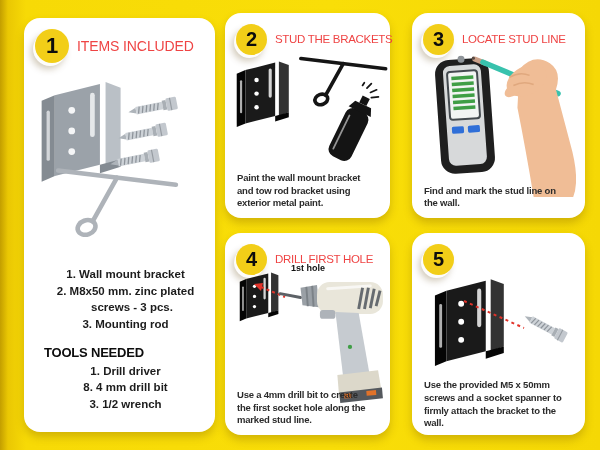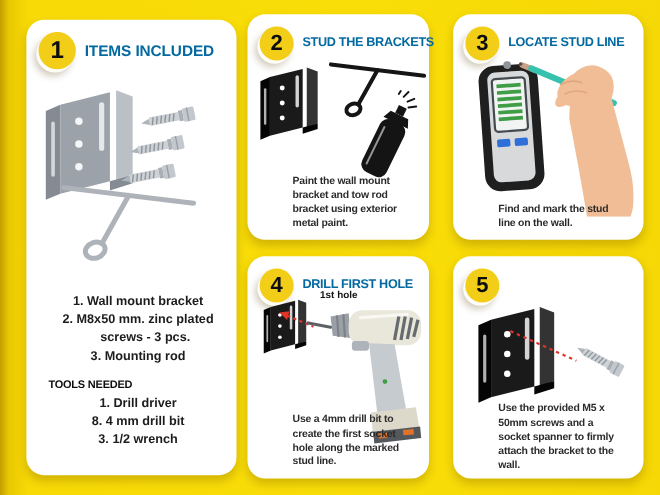--- a/index.html
+++ b/index.html
@@ -12,33 +12,33 @@
   #p2{left:225px;top:13px;width:165px;height:205px;}
   #p3{left:412px;top:13px;width:173px;height:205px;}
   #p4{left:225px;top:233px;width:165px;height:202px;}
   #p5{left:412px;top:233px;width:173px;height:202px;}
   .panel-header{display:flex;align-items:center;gap:8px;padding:11px 8px 0 11px;}
   .badge{width:31px;height:31px;min-width:31px;border-radius:50%;background:#f2ce18;
     display:flex;align-items:center;justify-content:center;
     font-weight:bold;font-size:20px;color:#0d0d0d;
     box-shadow:-2px 3px 0 rgba(255,255,255,.95),-4px 6px 7px rgba(90,60,0,.28);}
   #p1 .badge{width:34px;height:34px;min-width:34px;font-size:22px;}
-  .title{font-size:11.5px;font-weight:bold;color:#0369a1;letter-spacing:-0.3px;
+  .title{font-size:11.5px;font-weight:normal;color:#ef4444;letter-spacing:-0.3px;
     white-space:nowrap;line-height:1.05;}
   #p1 .title{font-size:14px;letter-spacing:-0.1px;}
   .art{position:absolute;inset:0;pointer-events:none;}
   .art svg,.art span{position:absolute;}
   .desc{position:absolute;left:12px;right:20px;bottom:8px;
-    font-size:9.5px;font-weight:bold;color:#2b2b2b;line-height:1.34;letter-spacing:-0.2px;margin-left:29px;}
+    font-size:9.5px;font-weight:bold;color:#2b2b2b;line-height:1.34;letter-spacing:-0.2px;}
   #p5 .desc{bottom:5px;}
   
   .lists{position:absolute;left:20px;right:8px;top:248px;color:#1c1c1c;}
   .parts,.tools{list-style:none;margin:0;padding:0;font-size:11.5px;font-weight:bold;line-height:1.45;text-align:center;}
   .parts li,.tools li{padding-left:13px;text-indent:-13px;}
-  .tools-heading{margin:12px 0 3px 0;font-size:10px;font-weight:bold;color:#0d0d0d;letter-spacing:-0.2px;}
+  .tools-heading{margin:12px 0 3px 0;font-size:13px;font-weight:bold;color:#0d0d0d;letter-spacing:-0.2px;}
   .annotation{font-size:9px;font-weight:bold;color:#111;}
   
   .bracket-gray{--face:#9ba2a9;--flange:#848b92;--side:#bac0c6;--slot:#eef0f2;--hole:#f5f6f7;}
   .bracket-black{--face:#1a1a1a;--flange:#050505;--side:#333333;--slot:#e9e9e9;--hole:#ffffff;}
 </style>
 </head>
 <body>
 
 <div class="poster">
 

